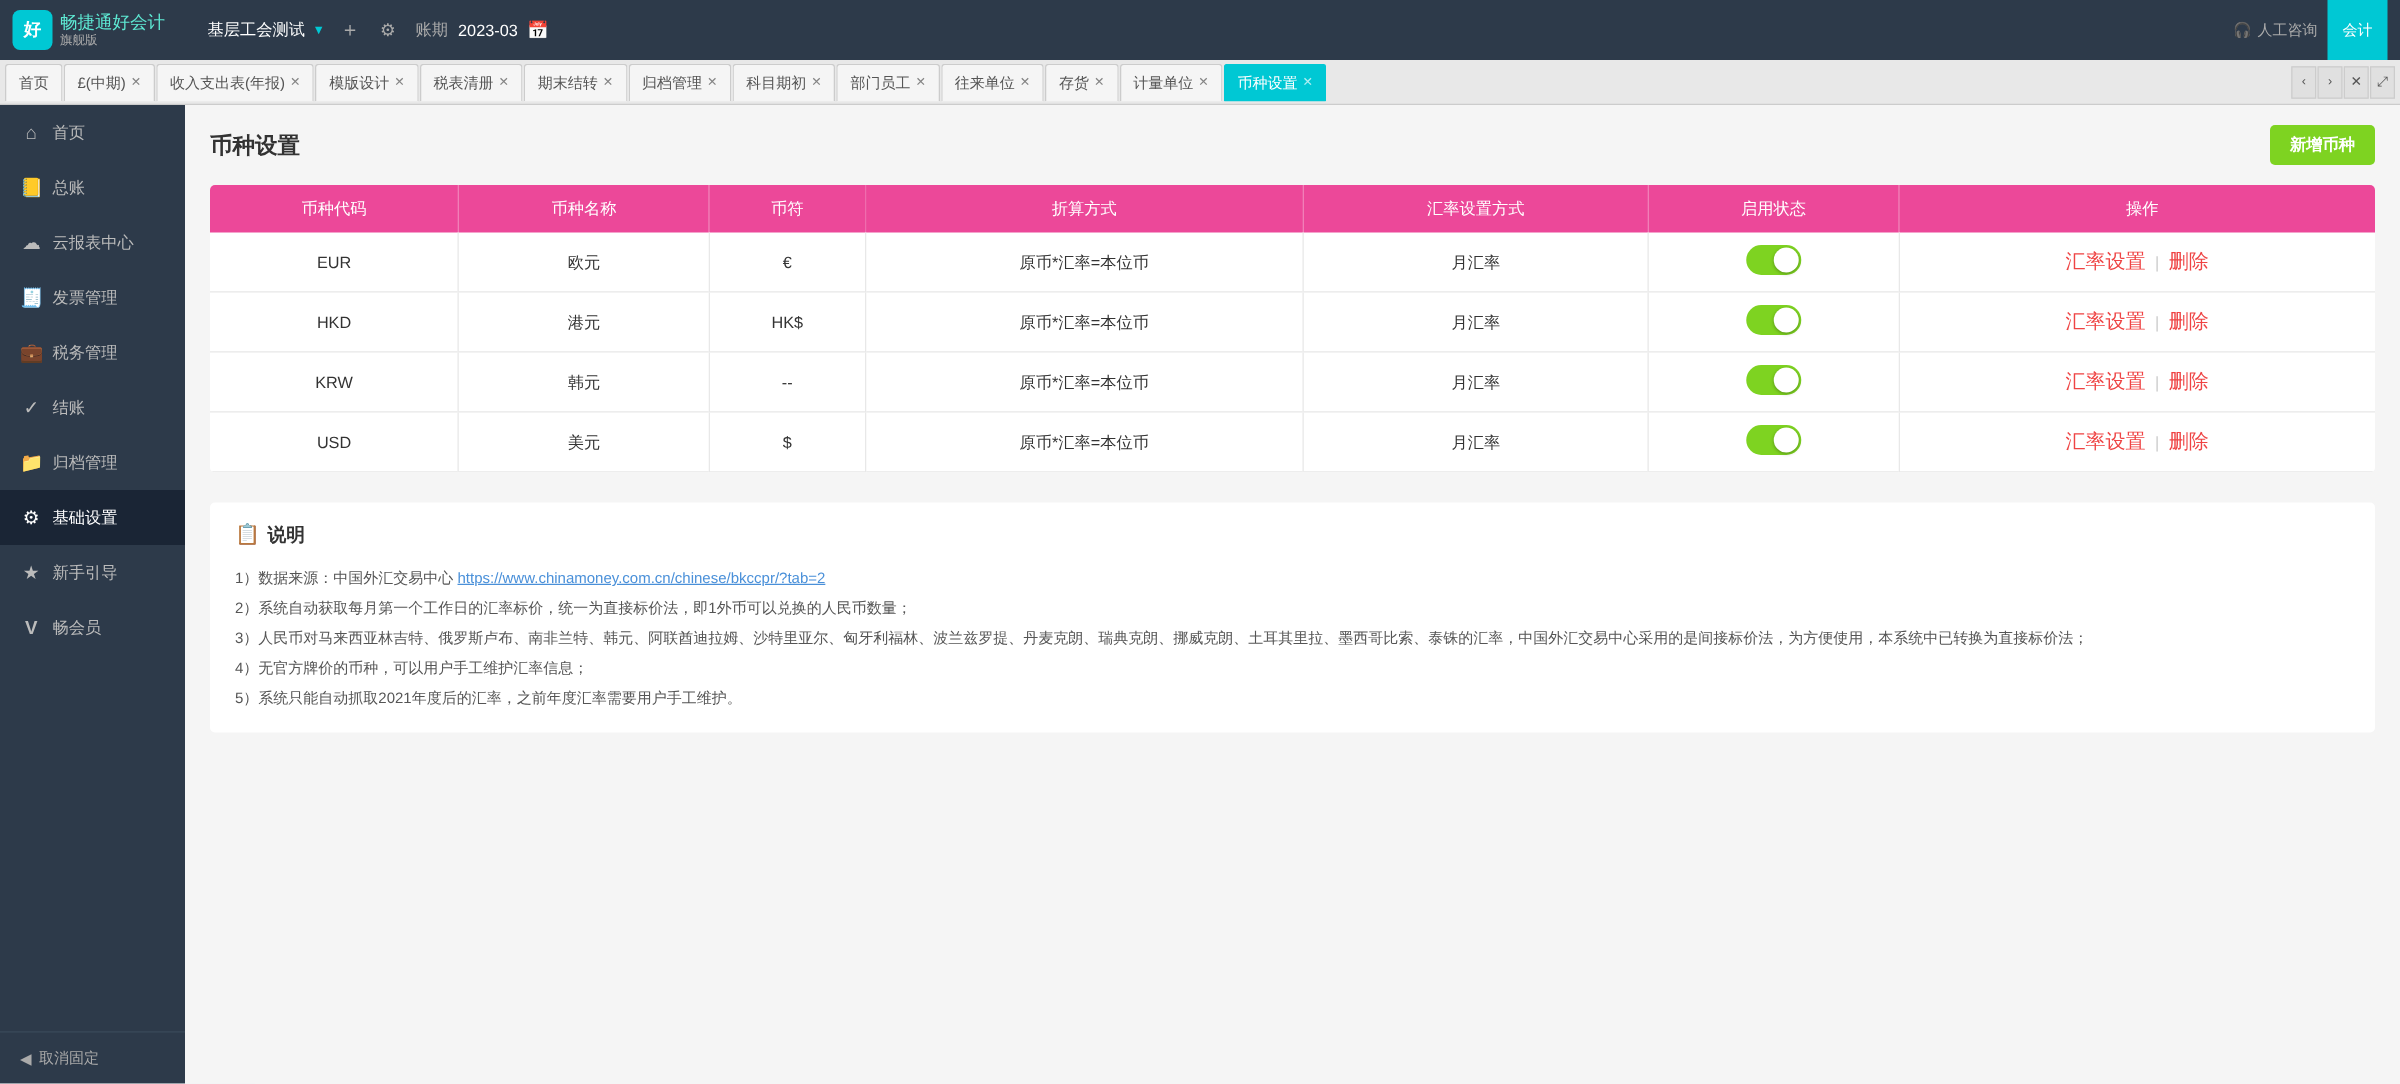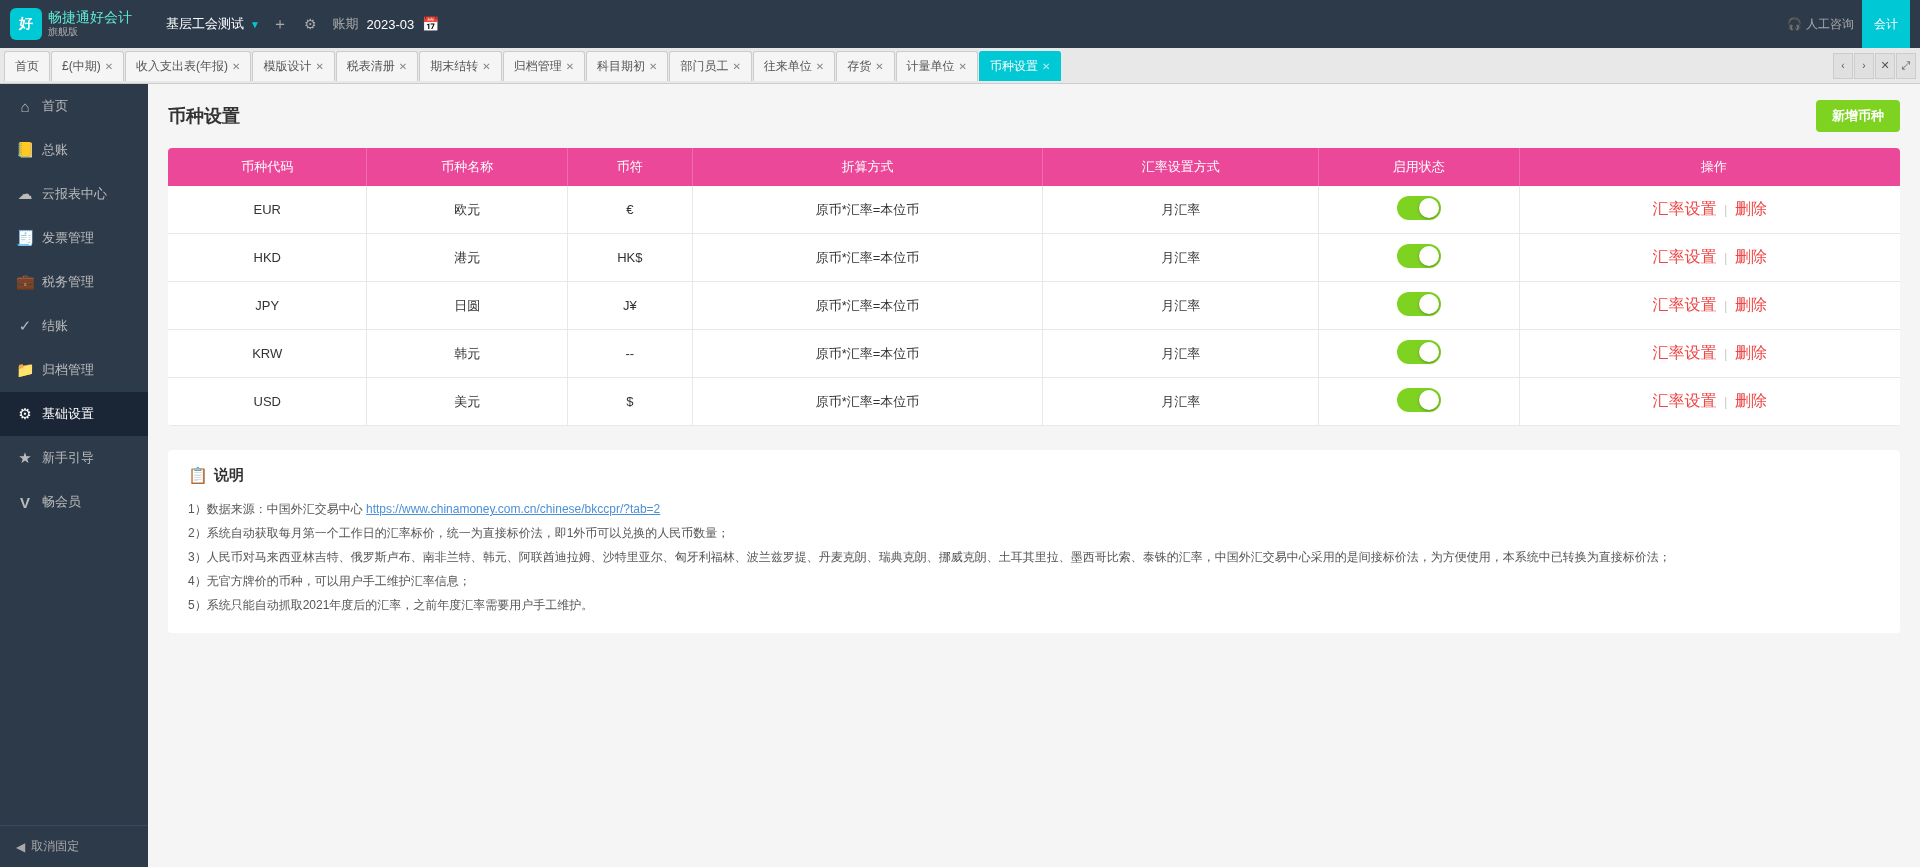--- a/index.html
+++ b/index.html
@@ -253,37 +253,20 @@
         <div class="toggle-circle"></div>
       </div>
     </td>
     <td>
       <a class="action-link">汇率设置</a>
       <span class="action-sep">|</span>
       <a class="action-link">删除</a>
     </td>
   </tr>
           <tr>
-    <td>JPY</td>
-    <td>日圆</td>
-    <td>J¥</td>
-    <td>原币*汇率=本位币</td>
-    <td>月汇率</td>
-    <td style="text-align:center;">
-      <div class="toggle">
-        <div class="toggle-circle"></div>
-      </div>
-    </td>
-    <td>
-      <a class="action-link">汇率设置</a>
-      <span class="action-sep">|</span>
-      <a class="action-link">删除</a>
-    </td>
-  </tr>
-          <tr>
     <td>KRW</td>
     <td>韩元</td>
     <td>--</td>
     <td>原币*汇率=本位币</td>
     <td>月汇率</td>
     <td style="text-align:center;">
       <div class="toggle">
         <div class="toggle-circle"></div>
       </div>
     </td>

